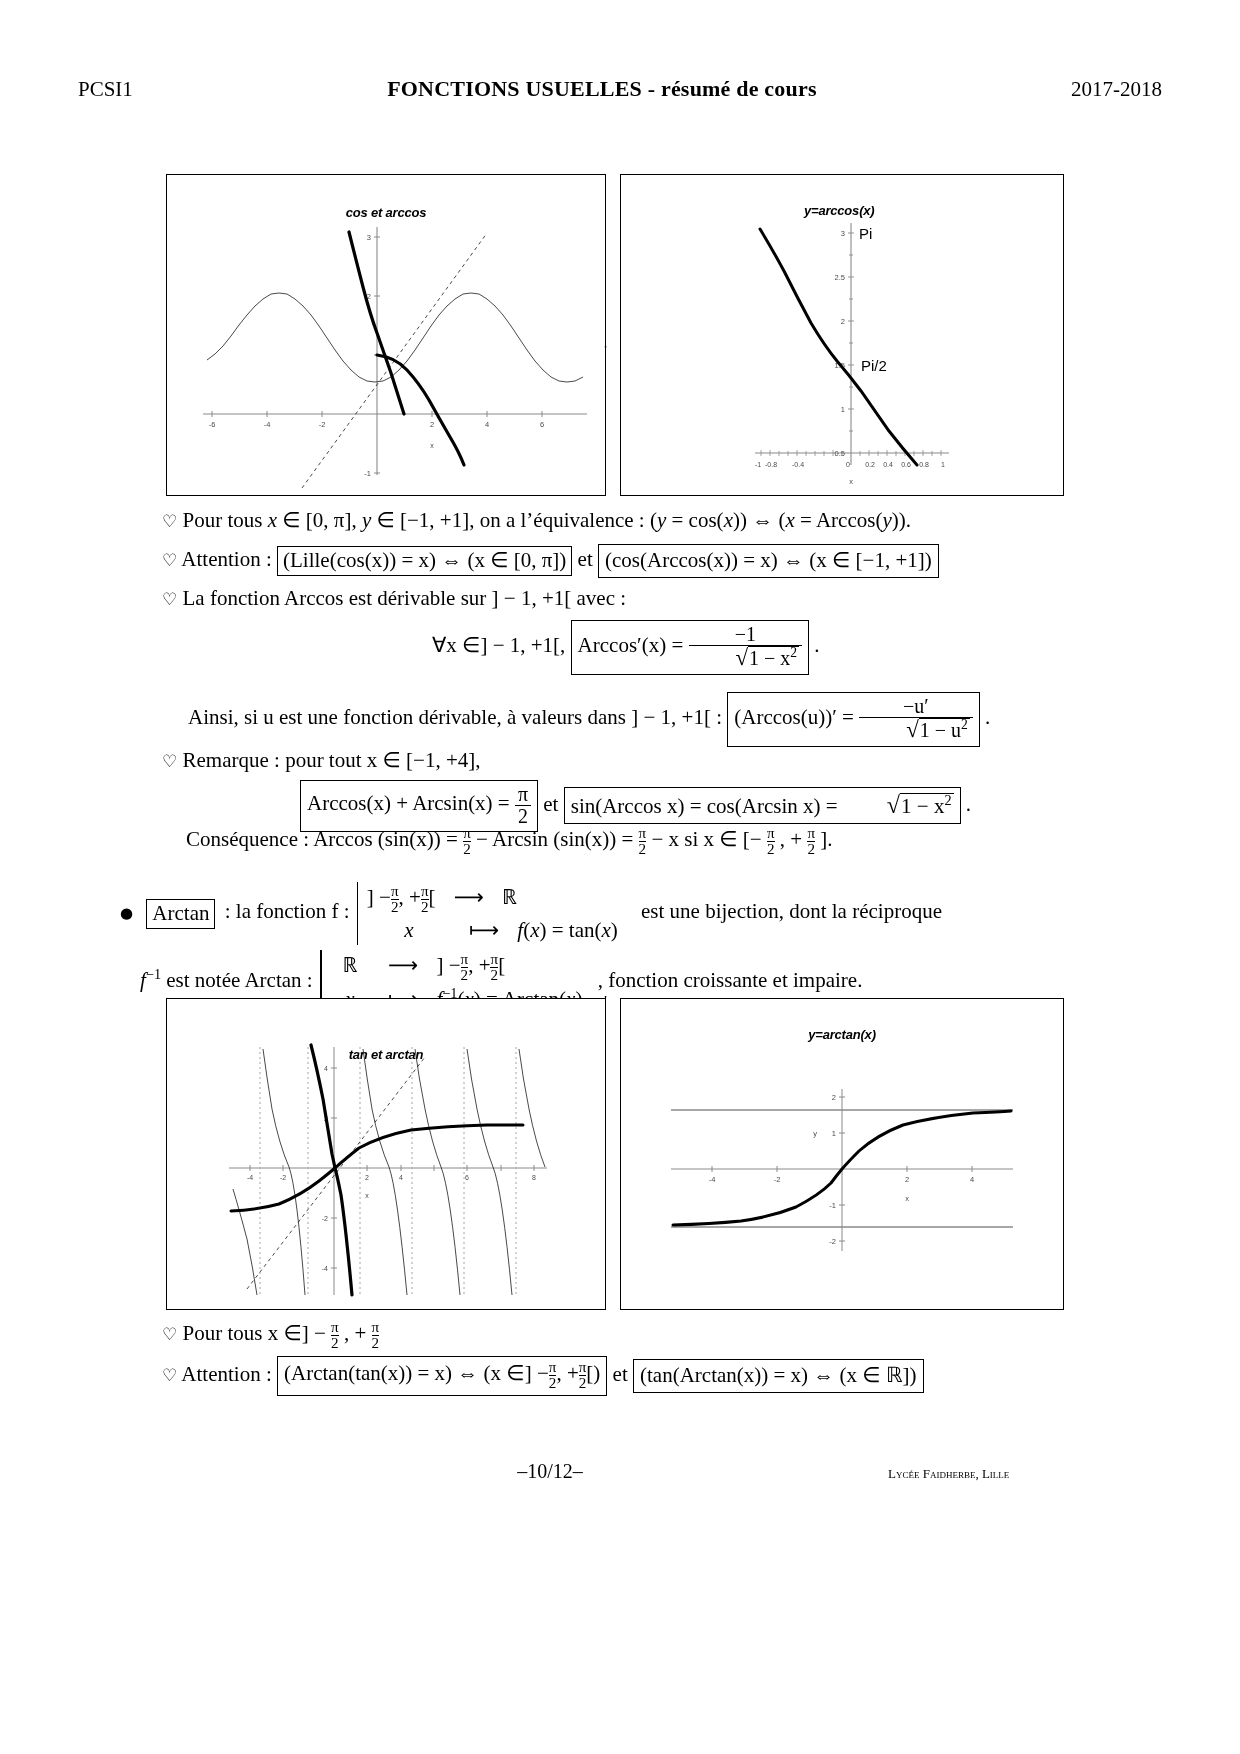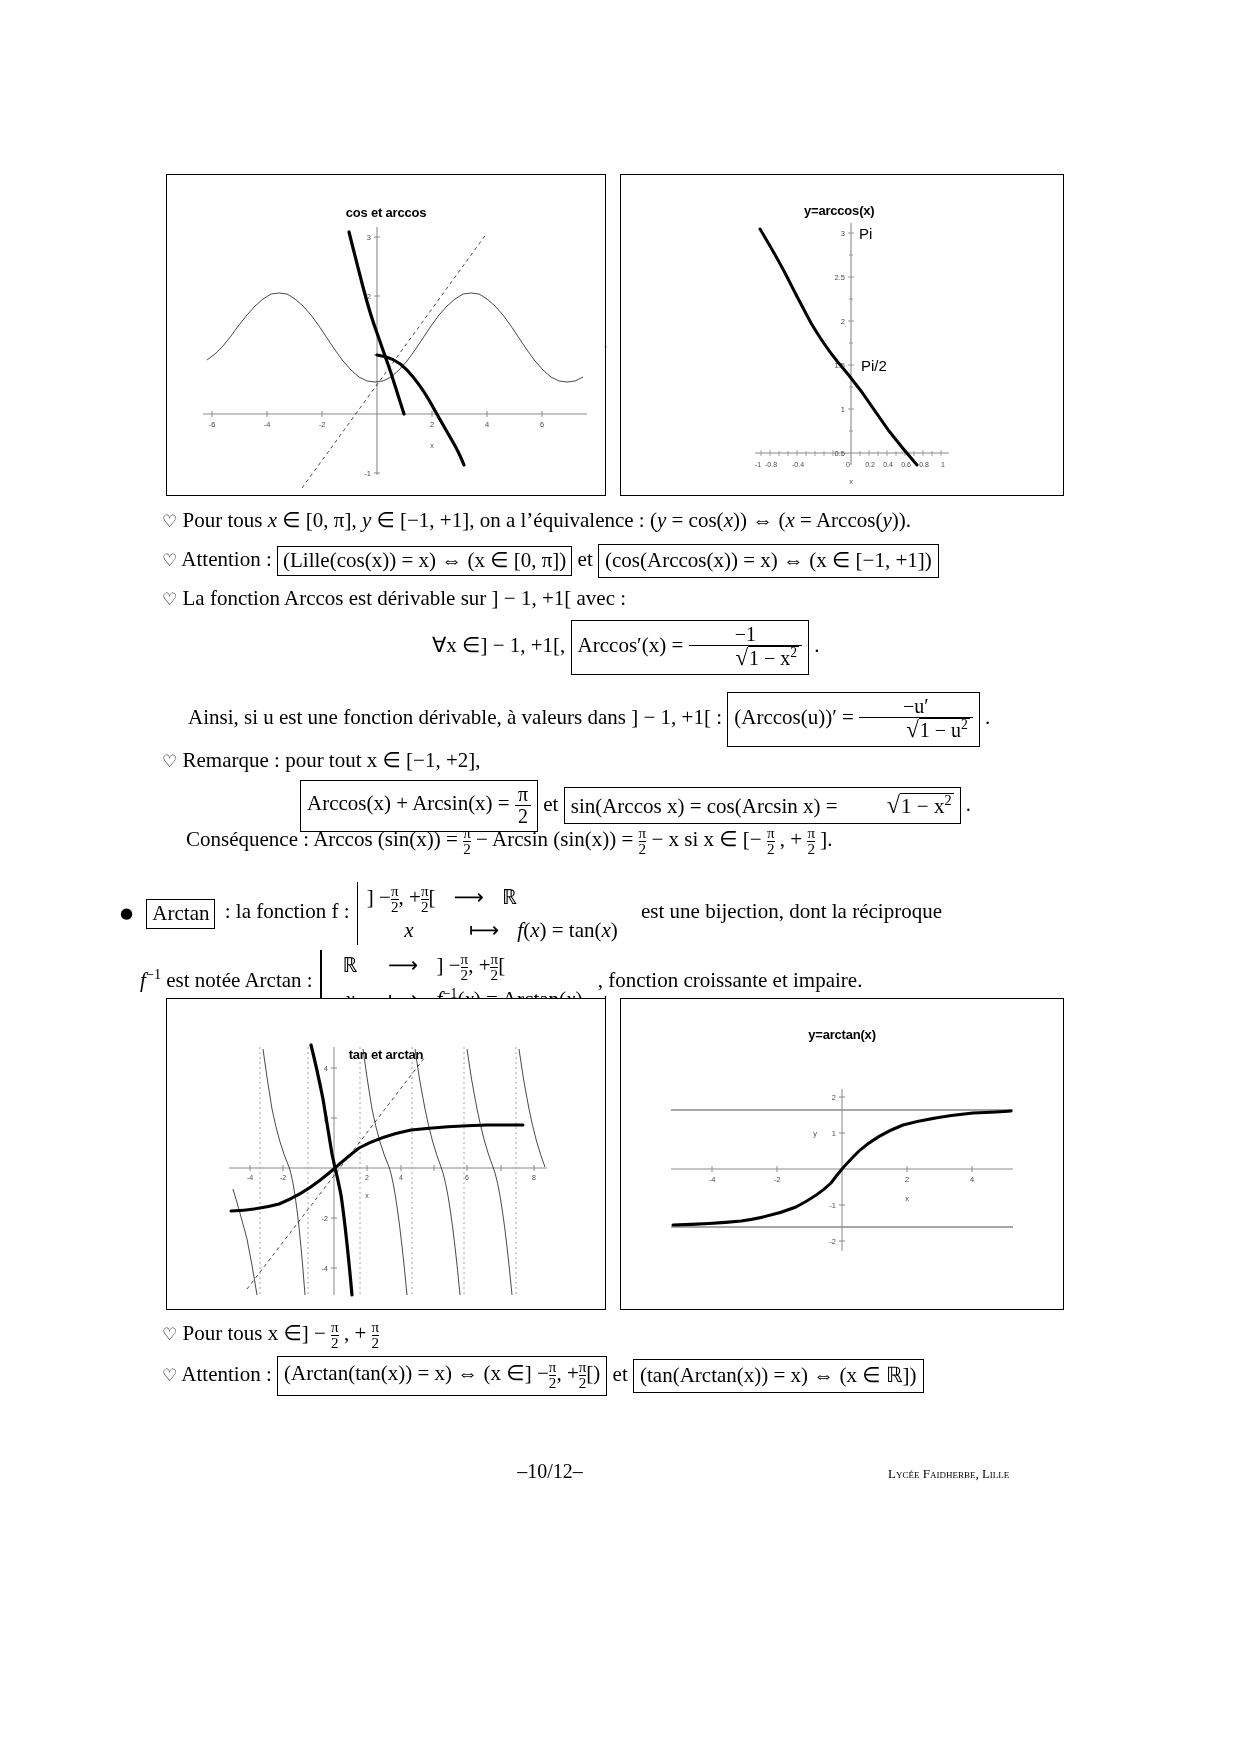--- a/index.html
+++ b/index.html
@@ -28,21 +28,21 @@
   .figrow { position:absolute; display:flex; gap:14px; }
   .figbox {
     border:1.6px solid #000;
     background:#fff;
     position:relative;
     overflow:hidden;
   }
   .figtitle {
     position:absolute; width:100%; text-align:center;
     font-family:"Liberation Sans", sans-serif;
-    font-weight:bold; font-size:13px; letter-spacing:-0.2px;
+    font-weight:bold; font-size:13px; letter-spacing:-0.2px;font-style:italic;
   }
   .figsvg { position:absolute; left:0; top:0; }
   .comma { position:absolute; font-size:17px; }
 
   
   .line { position:absolute; font-size:21px; white-space:nowrap; }
   .heart { font-family:"DejaVu Sans", sans-serif; font-size:17px; }
   .boxed {
     display:inline-block;
     border:1.3px solid #000;
@@ -84,20 +84,27 @@
   
   .footer-center { position:absolute; width:1100px; text-align:center; font-size:20px; }
   .footer-right { position:absolute; font-size:13px; }
   .sc { font-variant:small-caps; }
 </style>
 </head>
 <body>
 
 <div class="page">
 
+  <div class="header">
+    <span class="hl">PCSI1</span>
+    <span class="hc">
+      <span>FONCTIONS USUELLES</span><span class="sub"> - résumé de cours</span>
+    </span>
+    <span class="hr">2017-2018</span>
+  </div>
 
   <div class="figrow" style="left:166px; top:174px;">
 
     <div class="figbox" style="width:438px; height:320px;">
       <div class="figtitle" style="top:30px;">cos et arccos</div>
       <svg class="figsvg" width="438" height="320" viewBox="0 0 438 320">
 
         <line x1="36" y1="239" x2="420" y2="239" stroke="#8a8a8a" stroke-width="1.1"></line>
         <line x1="210" y1="52" x2="210" y2="300" stroke="#8a8a8a" stroke-width="1.1"></line>
 
@@ -266,21 +273,21 @@
         <span class="den">
           <span class="sqrt"><span class="rad">√</span><span class="arg"><span>1 − u</span><sup class="ex">2</sup></span></span>
         </span>
       </span>
     </span>
     <span>.</span>
   </div>
 
   <div class="line" style="left:162px; top:748px;">
     <span class="heart">♡</span>
-    <span>Remarque : pour tout x ∈ [−1, +2],</span>
+    <span>Remarque : pour tout x ∈ [−1, +4],</span>
   </div>
 
   <div class="line" style="left:300px; top:780px;">
     <span class="boxed2">
       <span>Arccos(x) + Arcsin(x) =</span>
       <span class="frac">
         <span class="num">π</span>
         <span class="den">2</span>
       </span>
     </span>

